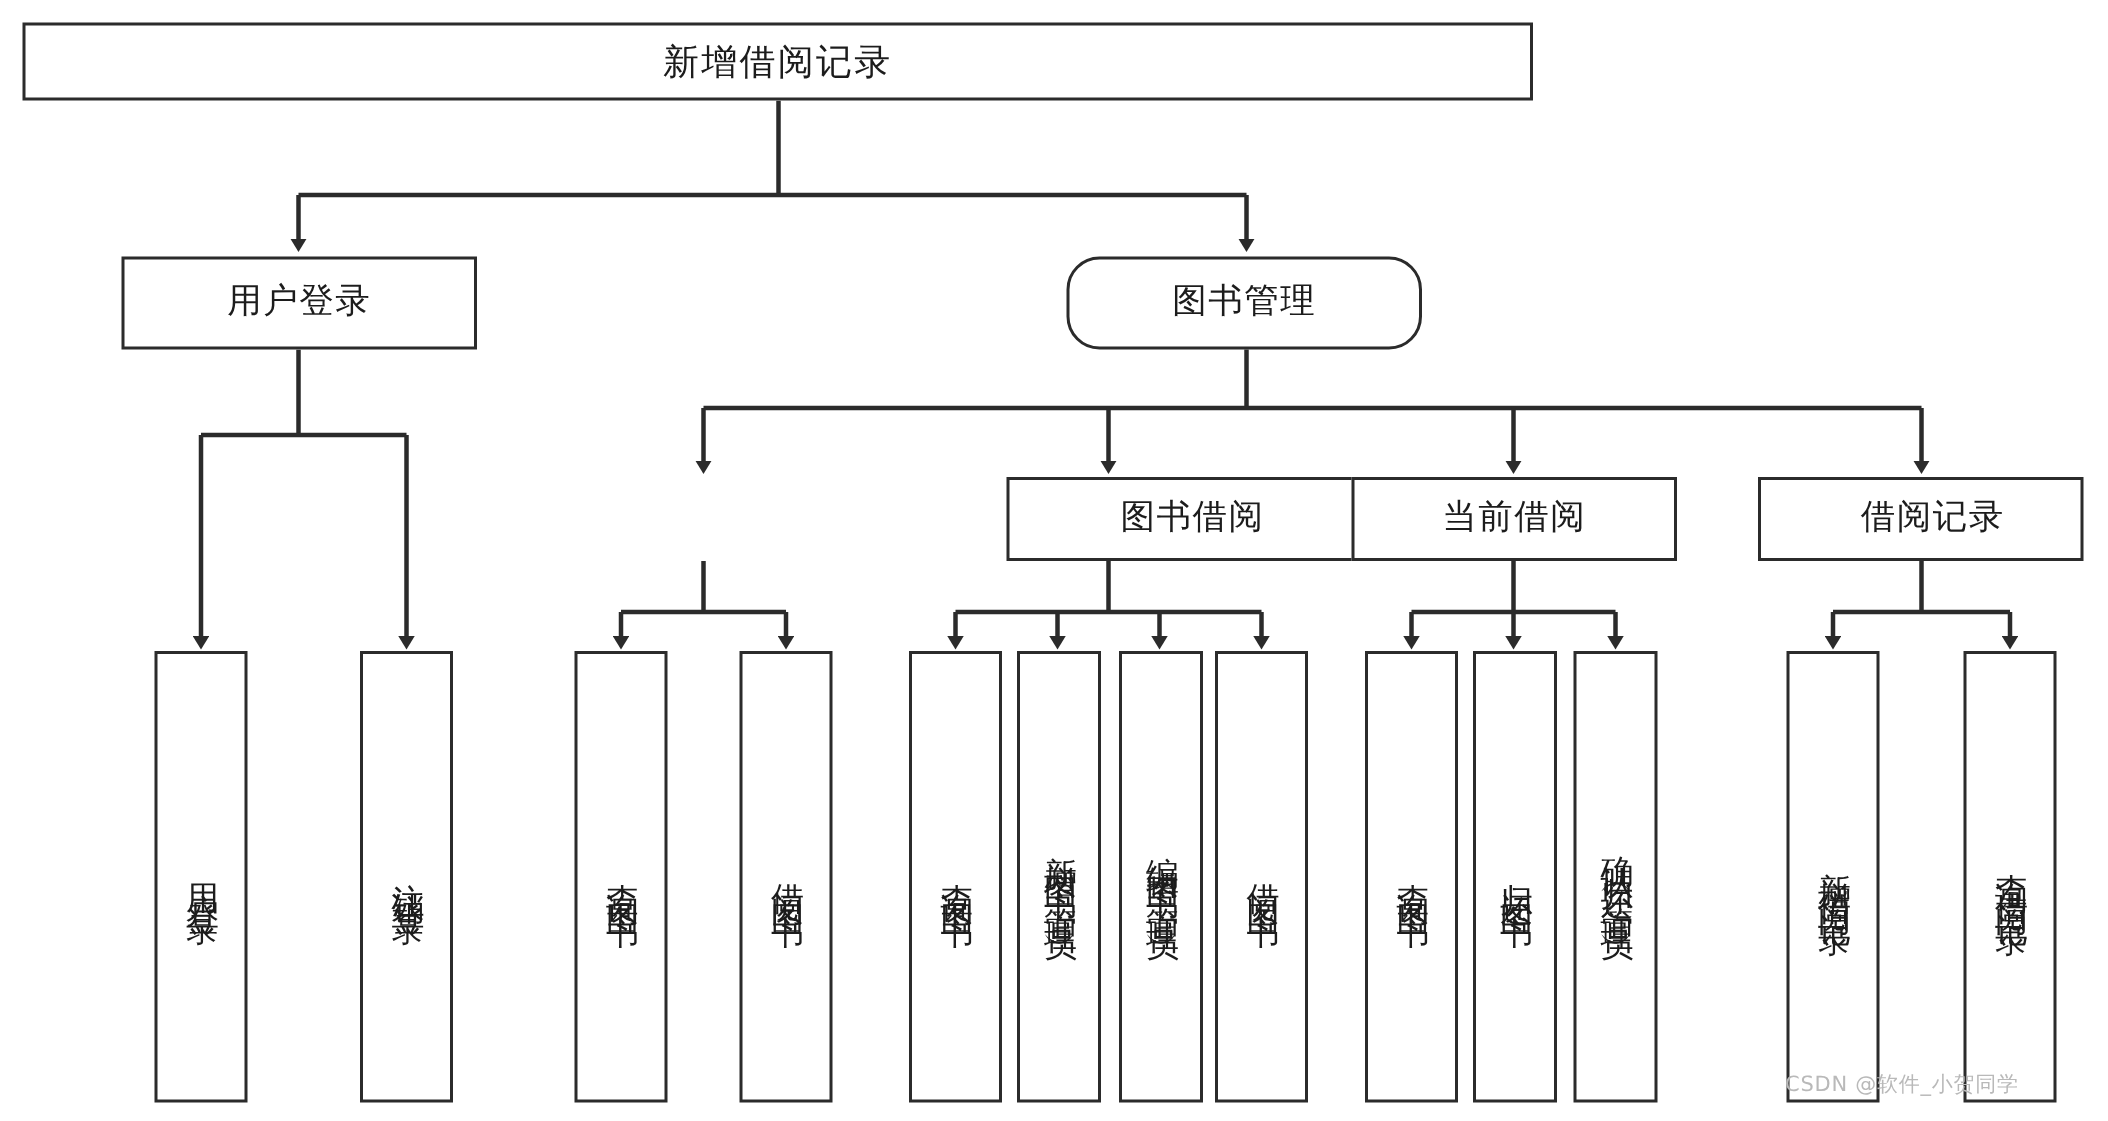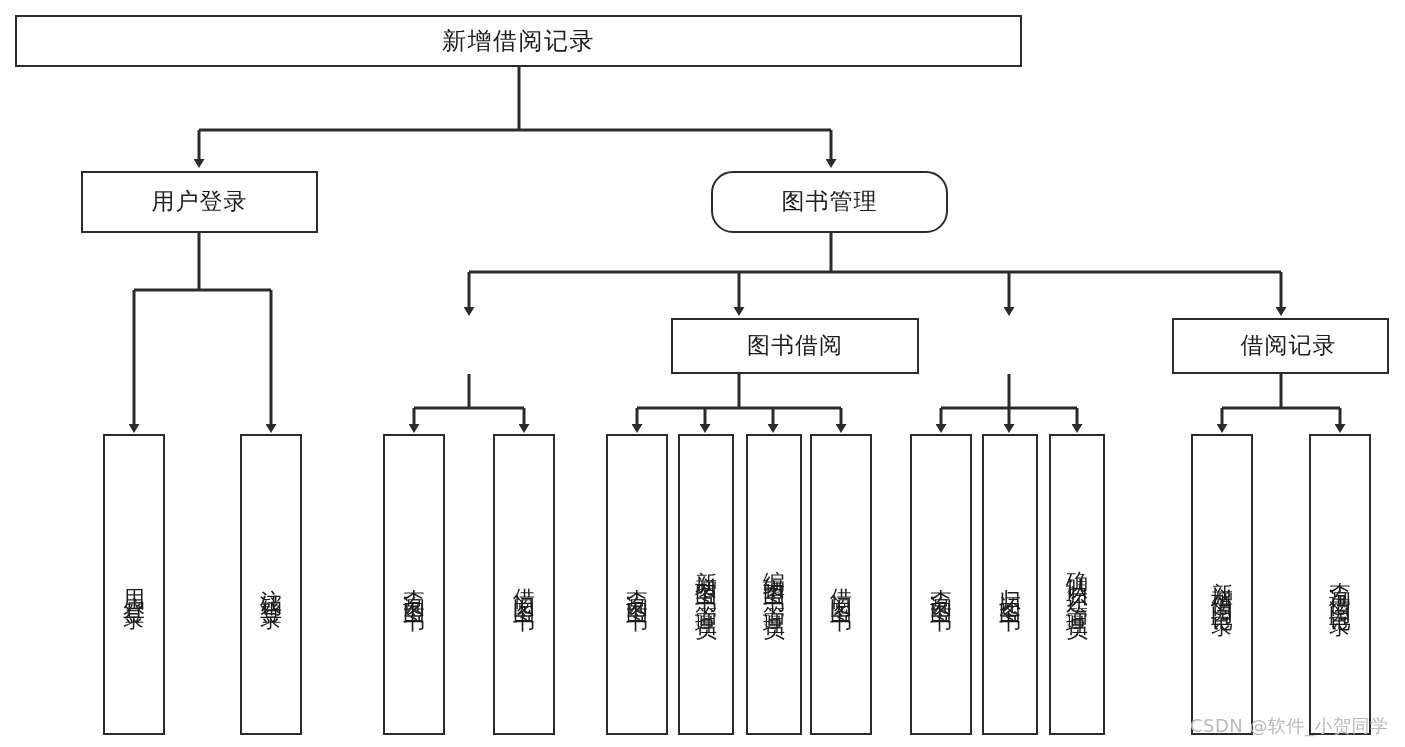--- a/index.html
+++ b/index.html
@@ -60,21 +60,21 @@
   .node.v .label {
     writing-mode: vertical-rl;
     text-orientation: upright;
     font-size: 22px;
     letter-spacing: 7px;
     line-height: 1;
     max-height: 100%;
   }
   .watermark {
     position: absolute;
-    font-size: 18px;
+    font-size: 14px;
     color: #b9b9b9;
     letter-spacing: 0.5px;
     white-space: nowrap;
     user-select: none;
   }
 </style>
 </head>
 <body>
 
 <div id="canvas">
@@ -139,20 +139,23 @@
 
   <div class="node h" style="left:711px; top:171px; width:237px; height:62px;border-radius:22px;">
     <span class="label">图书管理</span>
   </div>
 
 
   <div class="node h" style="left:631px; top:318px; width:248px; height:56px;margin-left:40px;">
     <span class="label">图书借阅</span>
   </div>
 
+  <div class="node h" style="left:901px; top:318px; width:217px; height:56px;">
+    <span class="label">当前借阅</span>
+  </div>
 
   <div class="node h" style="left:1172px; top:318px; width:217px; height:56px;padding-left:16px;">
     <span class="label">借阅记录</span>
   </div>
 
   <div class="node v" style="left:103px; top:434px; width:62px; height:301px;">
     <span class="label">用户登录</span>
   </div>
 
   <div class="node v" style="left:240px; top:434px; width:62px; height:301px;">

